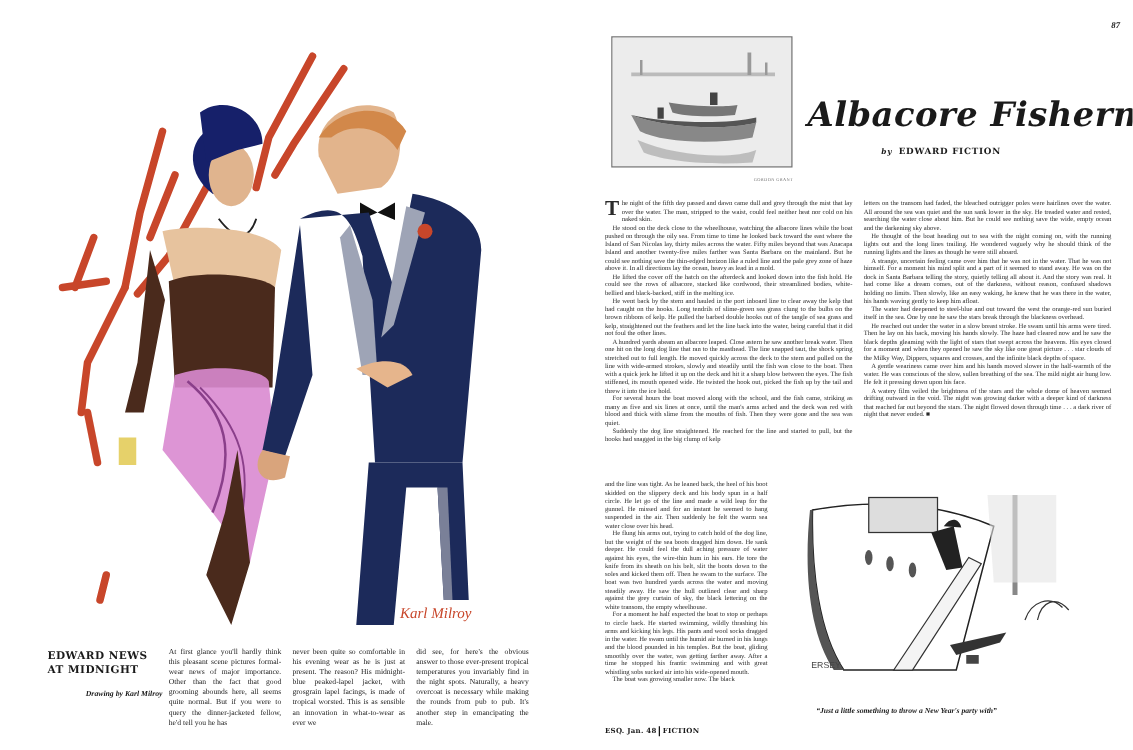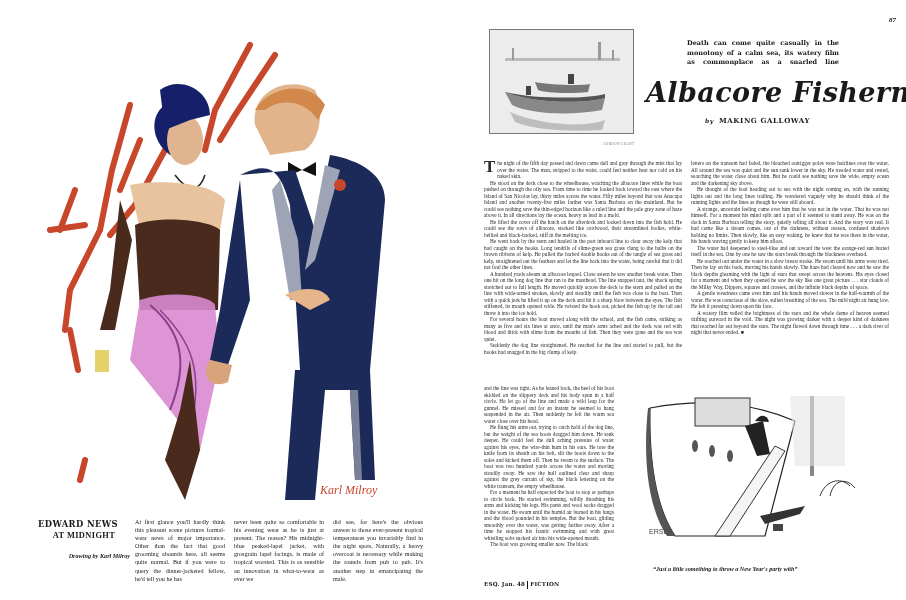--- a/index.html
+++ b/index.html
@@ -4,21 +4,21 @@
 <style>
   html, body { margin:0; padding:0; background:#fff; }
   body { width:906px; height:600px; position:relative; overflow:hidden; font-family:"Liberation Serif", serif; color:#1a1a1a; }
   .spread { position:absolute; inset:0; background:#fff; }
   .page-left { position:absolute; left:0; top:0; width:453px; height:512px; }
 
   
   .fashion-art { position:absolute; left:40px; top:30px; width:420px; height:480px; }
 
   .fashion-title { position:absolute; left:38px; top:519px; width:92px; font-family:"DejaVu Serif", serif; font-weight:900; font-size:8.4px; letter-spacing:0.4px; line-height:11px; }
-  .fashion-title .l2 { display:block; text-align:center;font-family:Liberation Serif, serif; }
+  .fashion-title .l2 { display:block; text-align:left; }
   .fashion-title .l1 { display:block; }
   .fashion-credit { position:absolute; left:38px; top:552px; width:92px; text-align:right; font-style:italic; font-weight:bold; font-size:6.2px; }
   .fashion-cols { position:absolute; left:135px; top:518px; width:290px; display:flex; gap:9px; }
   .fashion-cols p { margin:0; width:90px; font-size:6.1px; line-height:8.1px; text-align:justify; }
 
   
   .page-number { position:absolute; right:10px; top:16px; font-family:Liberation Serif, serif; font-weight:bold; font-style:italic; font-size:7px; }
   .boat-photo { position:absolute; left:489px; top:29px; width:143px; height:103px; border:1px solid #777; background:#ececec; overflow:hidden; }
   .photo-credit { position:absolute; left:603px; top:142px; font-size:3.5px; letter-spacing:0.3px; color:#777; }
   .deck { position:absolute; left:687px; top:39px; width:152px; font-family:"DejaVu Serif", serif; font-weight:bold; font-size:6.5px; line-height:9.5px; text-align:justify; text-align-last:justify; }
@@ -116,25 +116,24 @@
     <rect x="122" y="20" width="2" height="10" fill="#999"></rect>
     <path d="M15 62 C40 72 90 75 115 68 L112 80 C80 86 40 84 22 75 Z" fill="#888"></path>
     <path d="M15 62 C40 68 90 70 115 64 L115 68 C90 75 40 72 15 62 Z" fill="#555"></path>
     <path d="M45 52 C60 55 90 56 100 54 L98 62 C80 64 55 63 48 60 Z" fill="#777"></path>
     <rect x="78" y="44" width="6" height="10" fill="#444"></rect>
     <rect x="36" y="56" width="5" height="9" fill="#444"></rect>
     <path d="M20 82 C50 95 95 98 115 90 L112 100 C80 102 45 100 25 92 Z" fill="#aaa" opacity="0.7"></path>
   </svg>
   <div class="photo-credit">GORDON GRANT</div>
 
-  <div class="deck">Death can come quite casually in the monotony of a calm sea, its watery film as commonplace as a snarled line</div>
   <div class="headline">Albacore Fisherman</div>
   <div class="byline">
     <span class="by">by</span>
-    <span>MAKING GALLOWAY</span>
+    <span>EDWARD FICTION</span>
   </div>
 
   <div class="col col1">
     <p class="first"><span class="dropcap">T</span><span>he night of the fifth day passed and dawn came dull and grey through the mist that lay over the water. The man, stripped to the waist, could feel neither heat nor cold on his naked skin.</span></p>
     <p>He stood on the deck close to the wheelhouse, watching the albacore lines while the boat pushed on through the oily sea. From time to time he looked back toward the east where the Island of San Nicolas lay, thirty miles across the water. Fifty miles beyond that was Anacapa Island and another twenty-five miles farther was Santa Barbara on the mainland. But he could see nothing save the thin-edged horizon like a ruled line and the pale grey zone of haze above it. In all directions lay the ocean, heavy as lead in a mold.</p>
     <p>He lifted the cover off the hatch on the afterdeck and looked down into the fish hold. He could see the rows of albacore, stacked like cordwood, their streamlined bodies, white-bellied and black-backed, stiff in the melting ice.</p>
     <p>He went back by the stern and hauled in the port inboard line to clear away the kelp that had caught on the hooks. Long tendrils of slime-green sea grass clung to the bulbs on the brown ribbons of kelp. He pulled the barbed double hooks out of the tangle of sea grass and kelp, straightened out the feathers and let the line back into the water, being careful that it did not foul the other lines.</p>
     <p>A hundred yards abeam an albacore leaped. Close astern he saw another break water. Then one hit on the long dog line that ran to the masthead. The line snapped taut, the shock spring stretched out to full length. He moved quickly across the deck to the stern and pulled on the line with wide-armed strokes, slowly and steadily until the fish was close to the boat. Then with a quick jerk he lifted it up on the deck and hit it a sharp blow between the eyes. The fish stiffened, its mouth opened wide. He twisted the hook out, picked the fish up by the tail and threw it into the ice hold.</p>
     <p>For several hours the boat moved along with the school, and the fish came, striking as many as five and six lines at once, until the man's arms ached and the deck was red with blood and thick with slime from the mouths of fish. Then they were gone and the sea was quiet.</p>
     <p>Suddenly the dog line straightened. He reached for the line and started to pull, but the hooks had snagged in the big clump of kelp</p>

